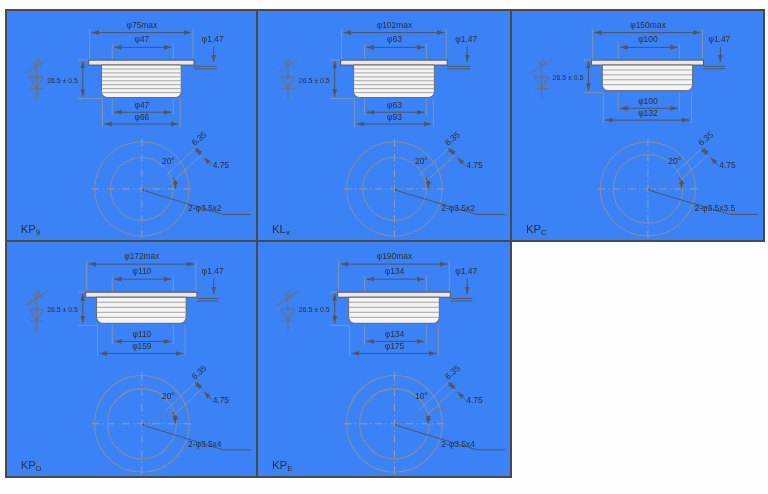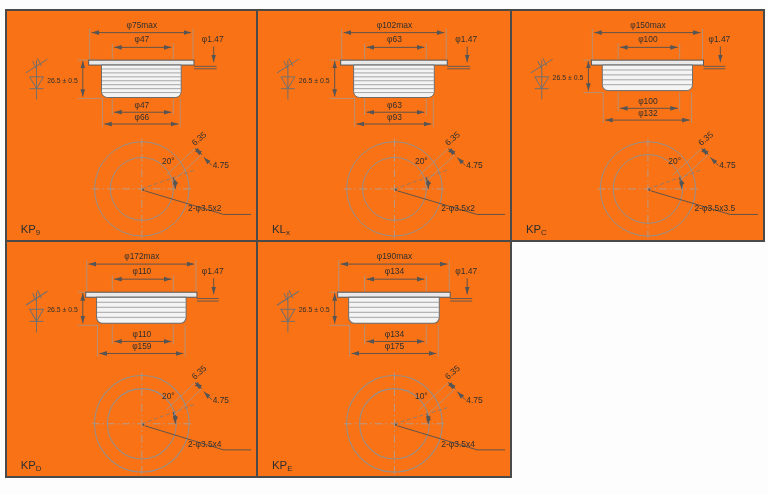--- a/index.html
+++ b/index.html
@@ -7,21 +7,21 @@
     position:relative; width:768px; height:494px;
     background:#fdfdfd; overflow:hidden;
     font-family:"Liberation Sans", sans-serif;
   }
   .grid {
     position:absolute; left:5px; top:9px;
     display:grid;
     grid-template-columns:253px 254px 253px;
     grid-template-rows:233px 236px;
   }
-  .cell { box-sizing:border-box; background:#f97316; }
+  .cell { box-sizing:border-box; background:#3b82f6; }
   .cell.b-t { border-top:2px solid #4a4a4a; }
   .cell.b-l { border-left:2px solid #4a4a4a; }
   .cell.b-r { border-right:2px solid #4a4a4a; }
   .cell.b-b { border-bottom:2px solid #4a4a4a; }
   .cell.empty { background:transparent; }
   .cell svg { display:block; width:100%; height:100%; }
 
   
   .thin  { stroke:#9c9c9c; stroke-width:.7; fill:none; }
   .dim   { stroke:#4f4f4f; stroke-width:.9; fill:none; }

